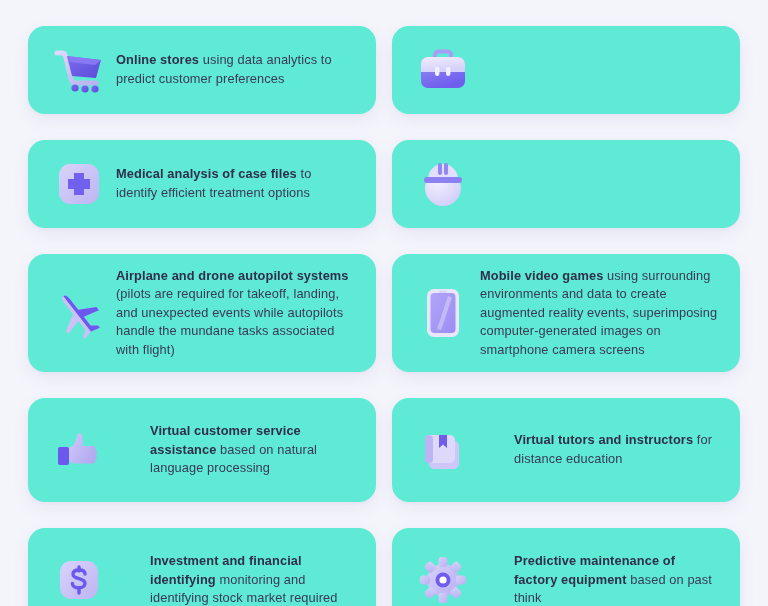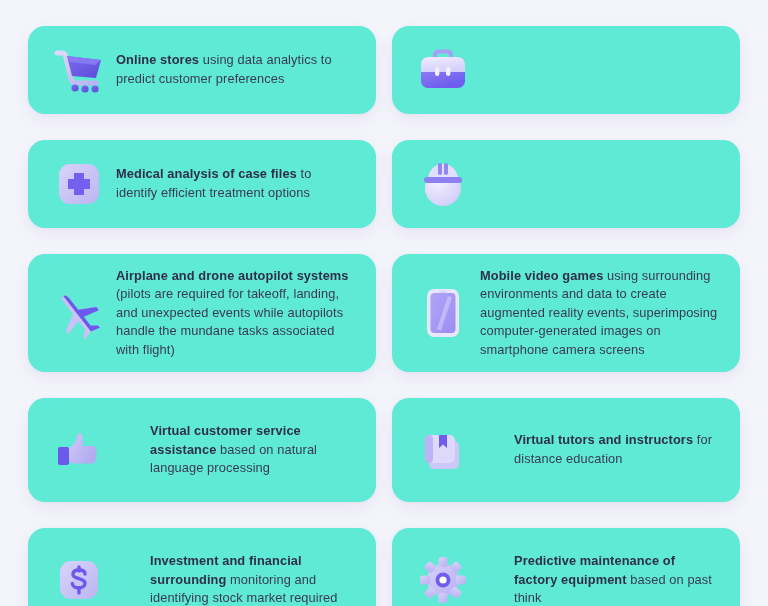--- a/index.html
+++ b/index.html
@@ -147,21 +147,21 @@
 
     <div class="card h3">
       <span class="icon-wrap">
         <svg width="50" height="50" viewBox="0 0 50 50">
           <rect x="6" y="6" width="38" height="38" rx="11" fill="url(#gTile)"></rect>
           <path d="M25 12 v4 M25 34 v4" stroke="#6a59ec" stroke-width="3.4" stroke-linecap="round"></path>
           <path d="M31 19 c0 -3 -3 -4 -6 -4 c-3.4 0 -6 1.4 -6 4.2 c0 5.6 12 3.2 12 9 c0 3 -2.8 4.6 -6.2 4.6 c-3.4 0 -6.4 -1.4 -6.4 -4.4" fill="none" stroke="#6a59ec" stroke-width="3.4" stroke-linecap="round"></path>
         </svg>
       </span>
       <span class="card-text">
-        <b>Investment and financial surrounding</b><span> monitoring and identifying stock market required</span>
+        <b>Investment and financial identifying</b><span> monitoring and identifying stock market required</span>
       </span>
     </div>
 
   </div>
 
   <div class="col">
 
     <div class="card h1">
       <span class="icon-wrap">
         <svg width="54" height="48" viewBox="0 0 54 48">

